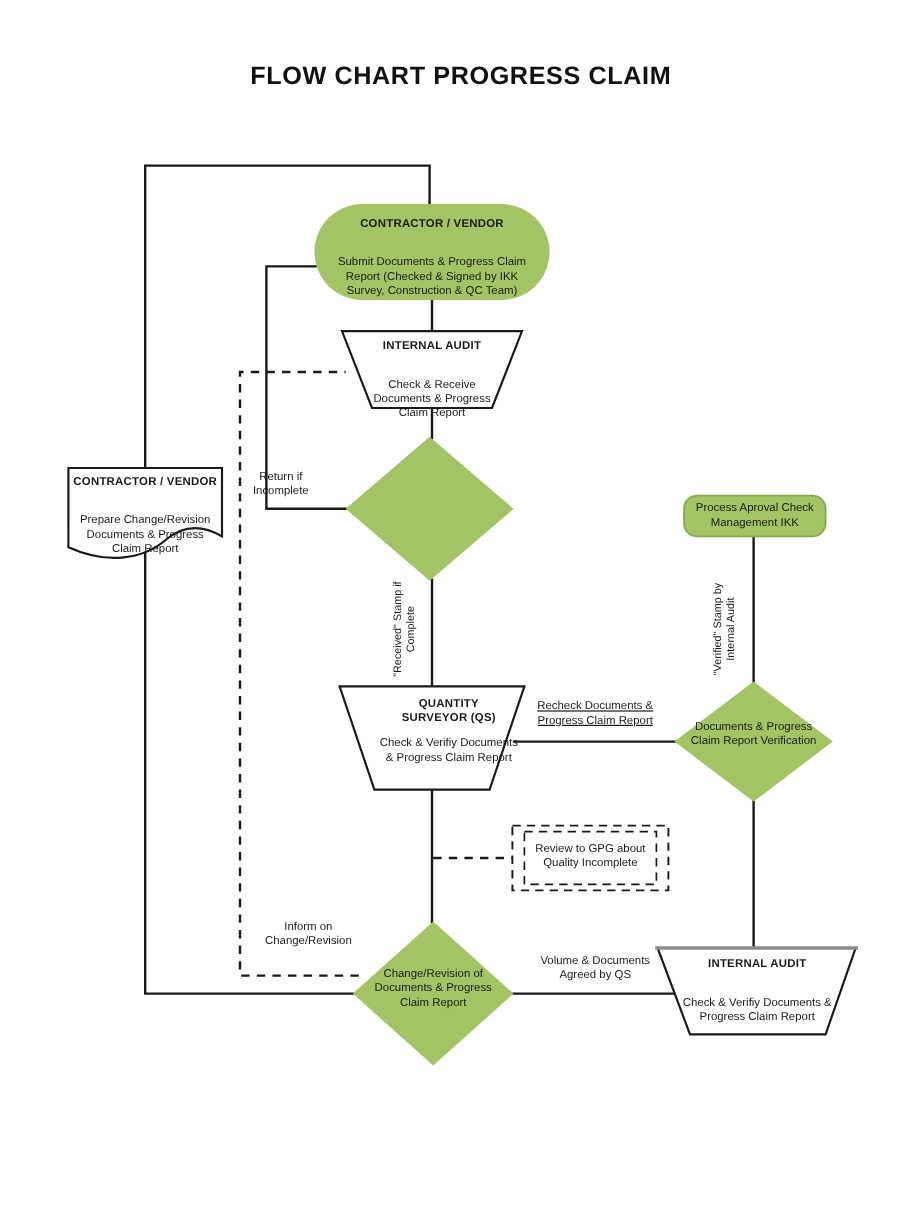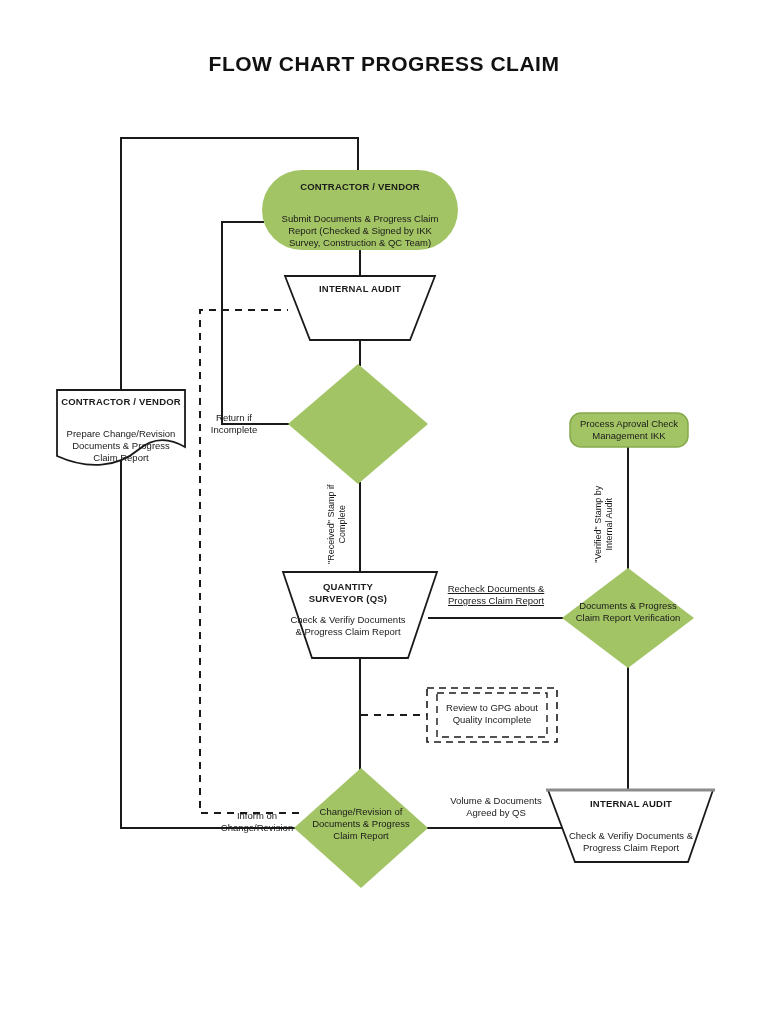--- a/index.html
+++ b/index.html
@@ -69,51 +69,52 @@
     <line x1="546" y1="790" x2="715" y2="790" stroke="#8c8c8c" stroke-width="3"></line>
   </svg>
 
   <div class="txt" style="left:266px;top:181px;width:188px;">
     <div class="node-title">CONTRACTOR / VENDOR</div>
     <div class="node-body" style="padding:0 6px;">Submit Documents &amp; Progress Claim Report (Checked &amp; Signed by IKK Survey, Construction &amp; QC Team)</div>
   </div>
 
   <div class="txt" style="left:295px;top:283px;width:130px;">
     <div class="node-title">INTERNAL AUDIT</div>
+    <div class="node-body" style="padding:0 10px;">Check &amp; Receive Documents &amp; Progress Claim Report</div>
   </div>
 
 
   <div class="txt" style="left:60px;top:396px;width:122px;">
     <div class="node-title">CONTRACTOR / VENDOR</div>
     <div class="node-body">Prepare Change/Revision Documents &amp; Progress Claim Report</div>
   </div>
 
   <div class="txt shape-label" style="left:574px;top:418px;width:110px;">Process Aproval Check Management IKK</div>
 
-  <div class="txt" style="left:288px;top:581px;width:120px;">
+  <div class="txt" style="left:314px;top:581px;width:120px;">
     <div class="node-title" style="width:90px;margin:0 auto;">QUANTITY SURVEYOR (QS)</div>
     <div class="node-body" style="margin-top:9px;">Check &amp; Verifiy Documents &amp; Progress Claim Report</div>
   </div>
 
   <div class="txt shape-label" style="left:566px;top:600px;width:124px;text-align:center;">Documents &amp; Progress Claim Report Verification</div>
 
   <div class="txt shape-label" style="left:437px;top:702px;width:110px;">Review to GPG about Quality Incomplete</div>
 
   <div class="txt shape-label" style="left:302px;top:806px;width:118px;">Change/Revision of Documents &amp; Progress Claim Report</div>
 
   <div class="txt" style="left:563px;top:798px;width:136px;">
     <div class="node-title">INTERNAL AUDIT</div>
     <div class="node-body">Check &amp; Verifiy Documents &amp; Progress Claim Report</div>
   </div>
 
-  <div class="txt edge-label" style="left:198px;top:392px;width:72px;margin-top:20px;">Return if Incomplete</div>
+  <div class="txt edge-label" style="left:198px;top:392px;width:72px;">Return if Incomplete</div>
 
   <div class="txt edge-label rot" style="left:297px;top:513px;width:80px;">"Received" Stamp if Complete</div>
 
   <div class="txt edge-label rot" style="left:560px;top:513px;width:88px;">"Verified" Stamp by Internal Audit</div>
 
   <div class="txt edge-label" style="left:442px;top:583px;width:108px;text-decoration:underline;">Recheck Documents &amp; Progress Claim Report</div>
 
-  <div class="txt edge-label" style="left:209px;top:810px;width:96px;">Inform on Change/Revision</div>
+  <div class="txt edge-label" style="left:209px;top:767px;width:96px;">Inform on Change/Revision</div>
 
   <div class="txt edge-label" style="left:442px;top:795px;width:108px;">Volume &amp; Documents Agreed by QS</div>
 
 </div>
 
 </body></html>

